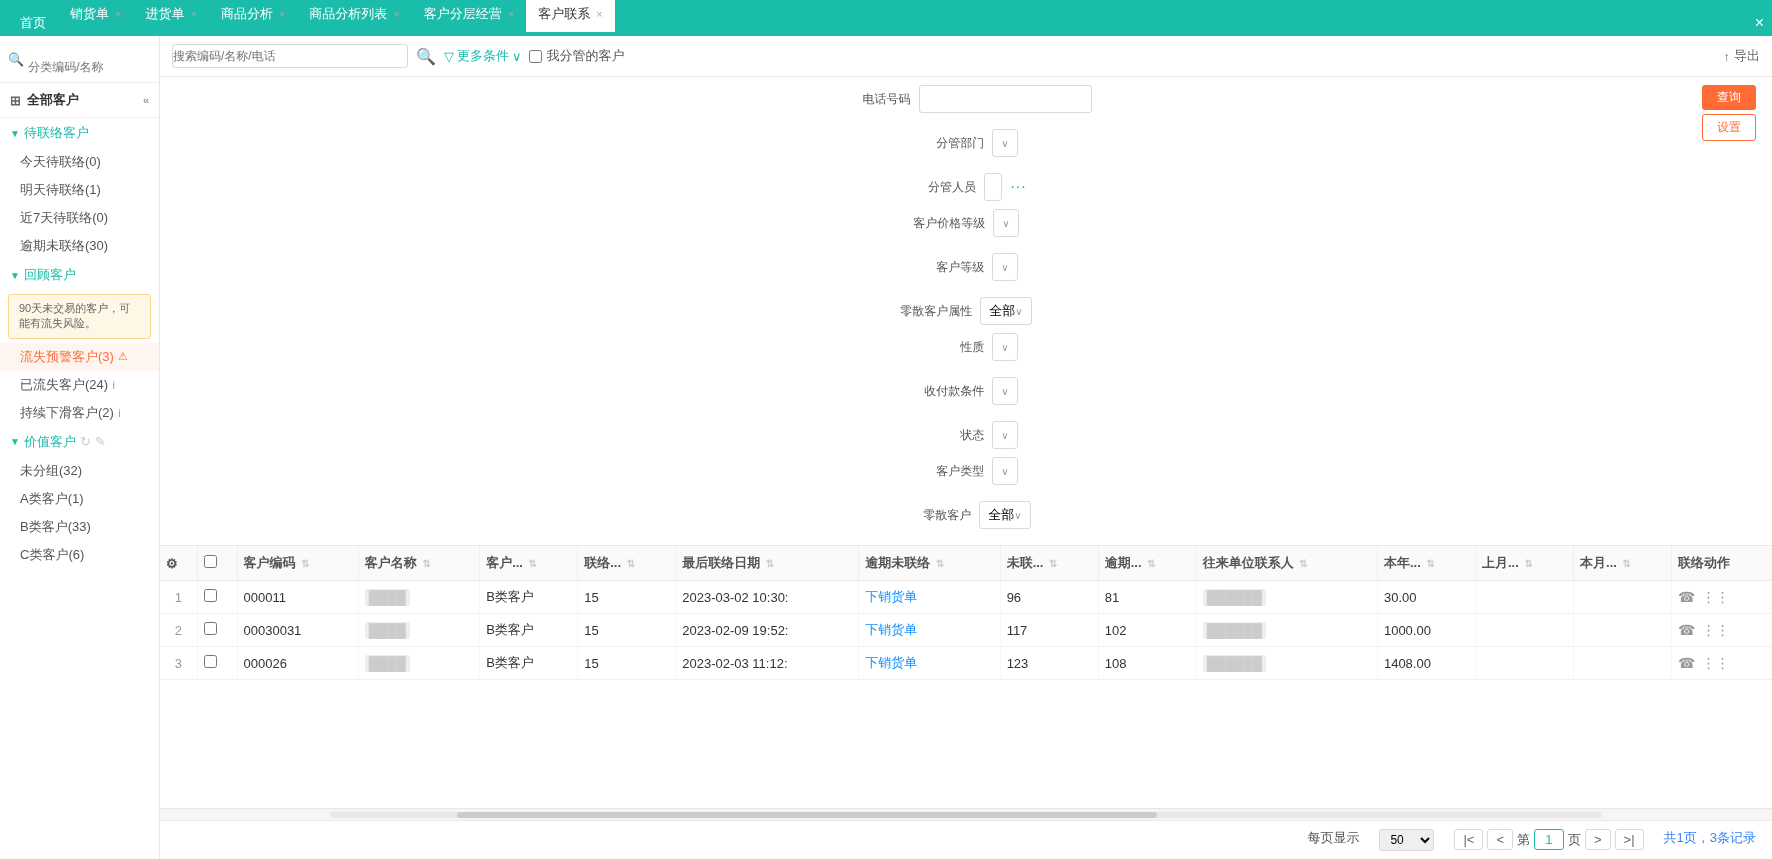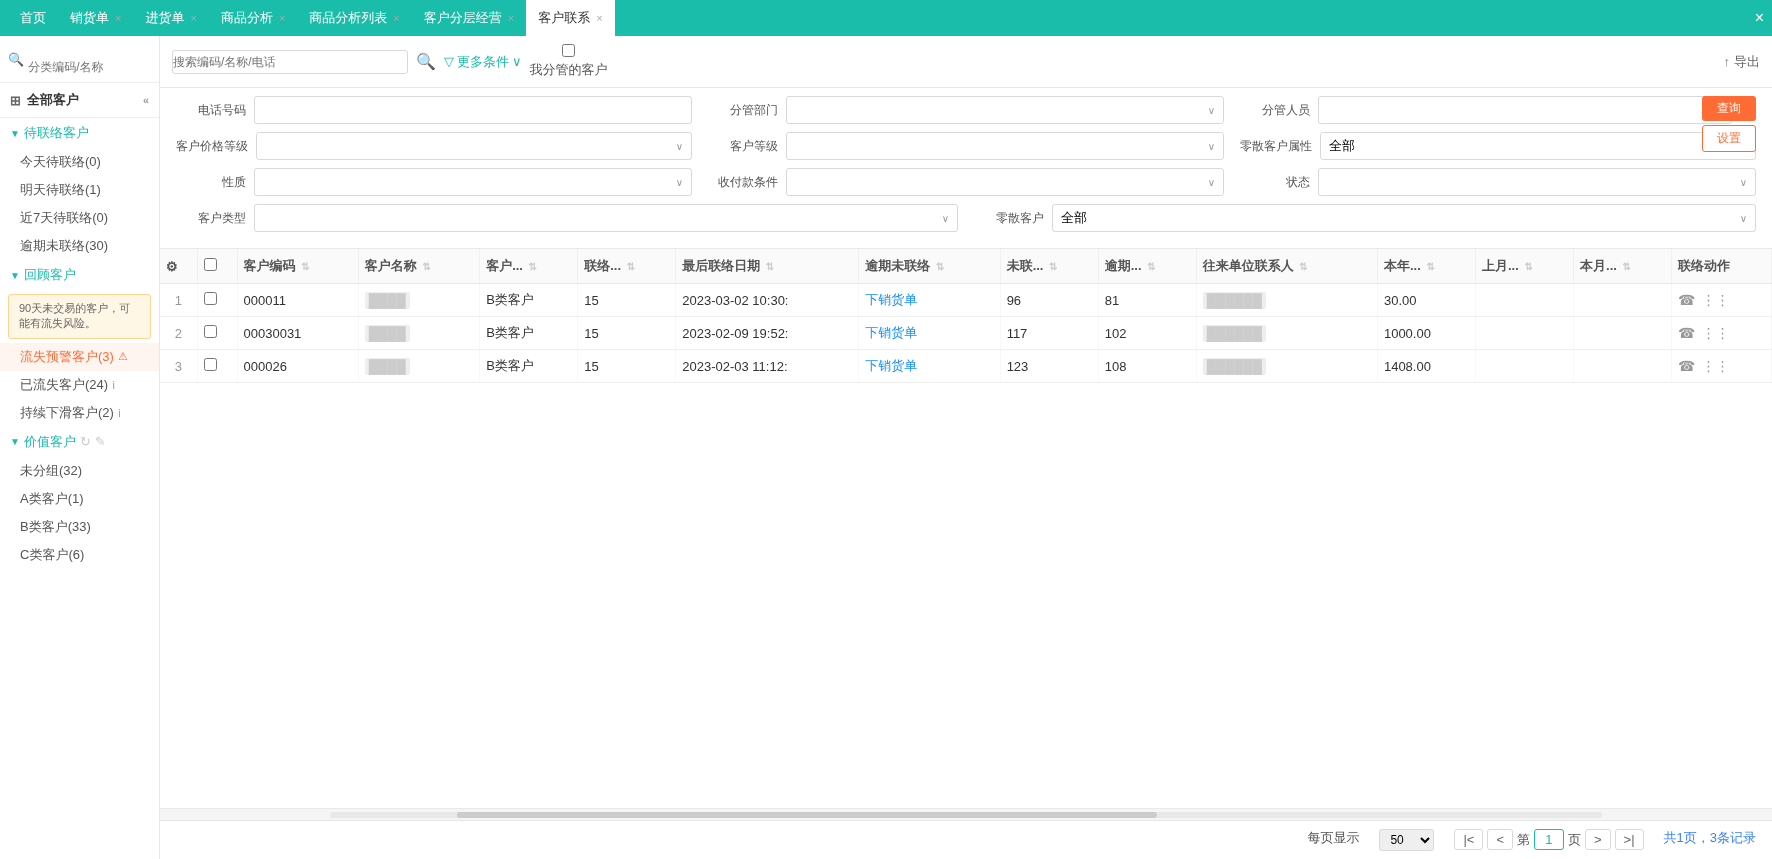--- a/index.html
+++ b/index.html
@@ -1,21 +1,21 @@
 <!DOCTYPE html>
 <html><head>
   <meta charset="utf-8">
   <style>
     * { box-sizing: border-box; margin: 0; padding: 0; font-family: 'Microsoft YaHei', sans-serif; font-size: 13px; }
     body { background: #f5f5f5; overflow: hidden; }
 
     
     .top-nav {
-      display: flex; align-items: center;
-      background: #1abcaa; height: 36px; padding: 12px 8px;
+      display: flex; align-items: flex-end;
+      background: #1abcaa; height: 36px; padding: 4px 8px;
     }
     .top-nav .nav-item {
       display: flex; align-items: center; padding: 0 12px; height: 36px;
       color: #fff; cursor: pointer; font-size: 13px; position: relative;
     }
     .top-nav .nav-item.active {
       background: #fff; color: #333;
     }
     .top-nav .nav-item .close-icon {
       margin-left: 6px; font-size: 11px; color: #aaa;
@@ -94,34 +94,34 @@
     }
     .search-btn {
       background: none; border: none; cursor: pointer;
       color: #ff6b35; font-size: 16px;
     }
     .more-filter-btn {
       display: flex; align-items: center; gap: 3px;
       border: none; background: none; cursor: pointer; color: #1abcaa;
     }
     .my-customer-check {
-      display: flex; align-items: center; gap: 4px; color: #555; flex-direction: column;
+      display: flex; align-items: center; gap: 4px; color: #555;
     }
     .export-btn {
       margin-left: auto; display: flex; align-items: center; gap: 4px;
       border: none; background: none; cursor: pointer; color: #666;
     }
 
     
     .filter-panel {
       background: #fff; border-bottom: 1px solid #e8e8e8;
       padding: 8px 16px; position: relative;
     }
     .filter-row {
-      display: flex; align-items: center; gap: 16px; margin-bottom: 8px;
+      display: flex; align-items: center; gap: 16px; margin-bottom: 8px; flex-direction: column;
     }
     .filter-row:last-child { margin-bottom: 0; }
     .filter-item {
       display: flex; align-items: center; gap: 8px; flex: 1;
     }
     .filter-label {
       color: #555; font-size: 12px; white-space: nowrap; min-width: 70px; text-align: right;
     }
     .filter-input {
       border: 1px solid #d9d9d9; border-radius: 3px;

